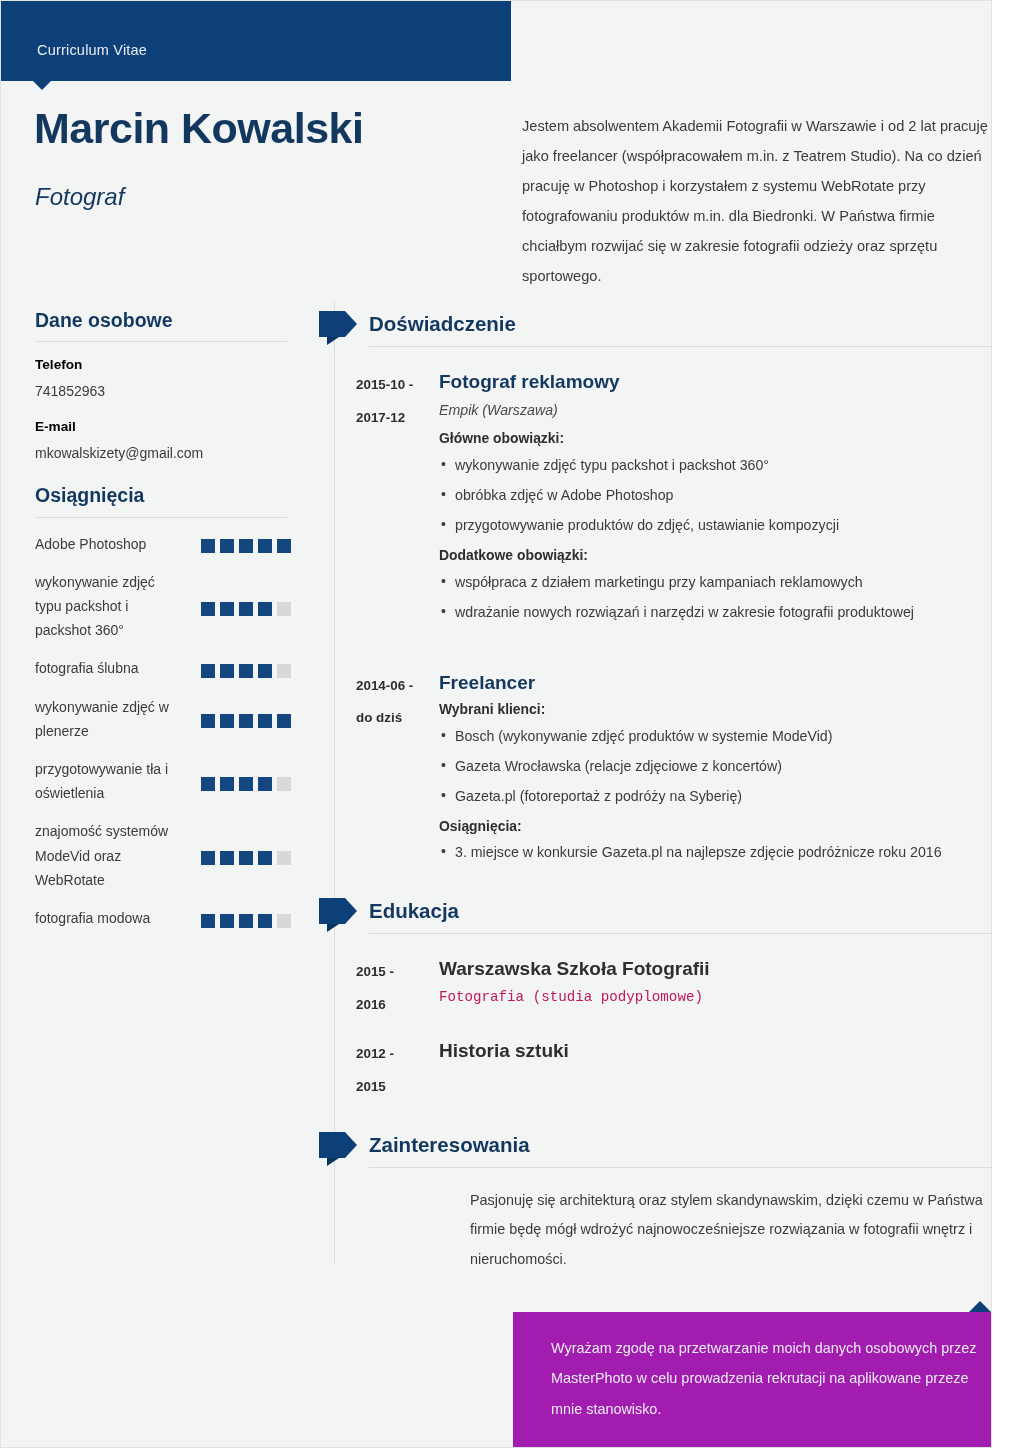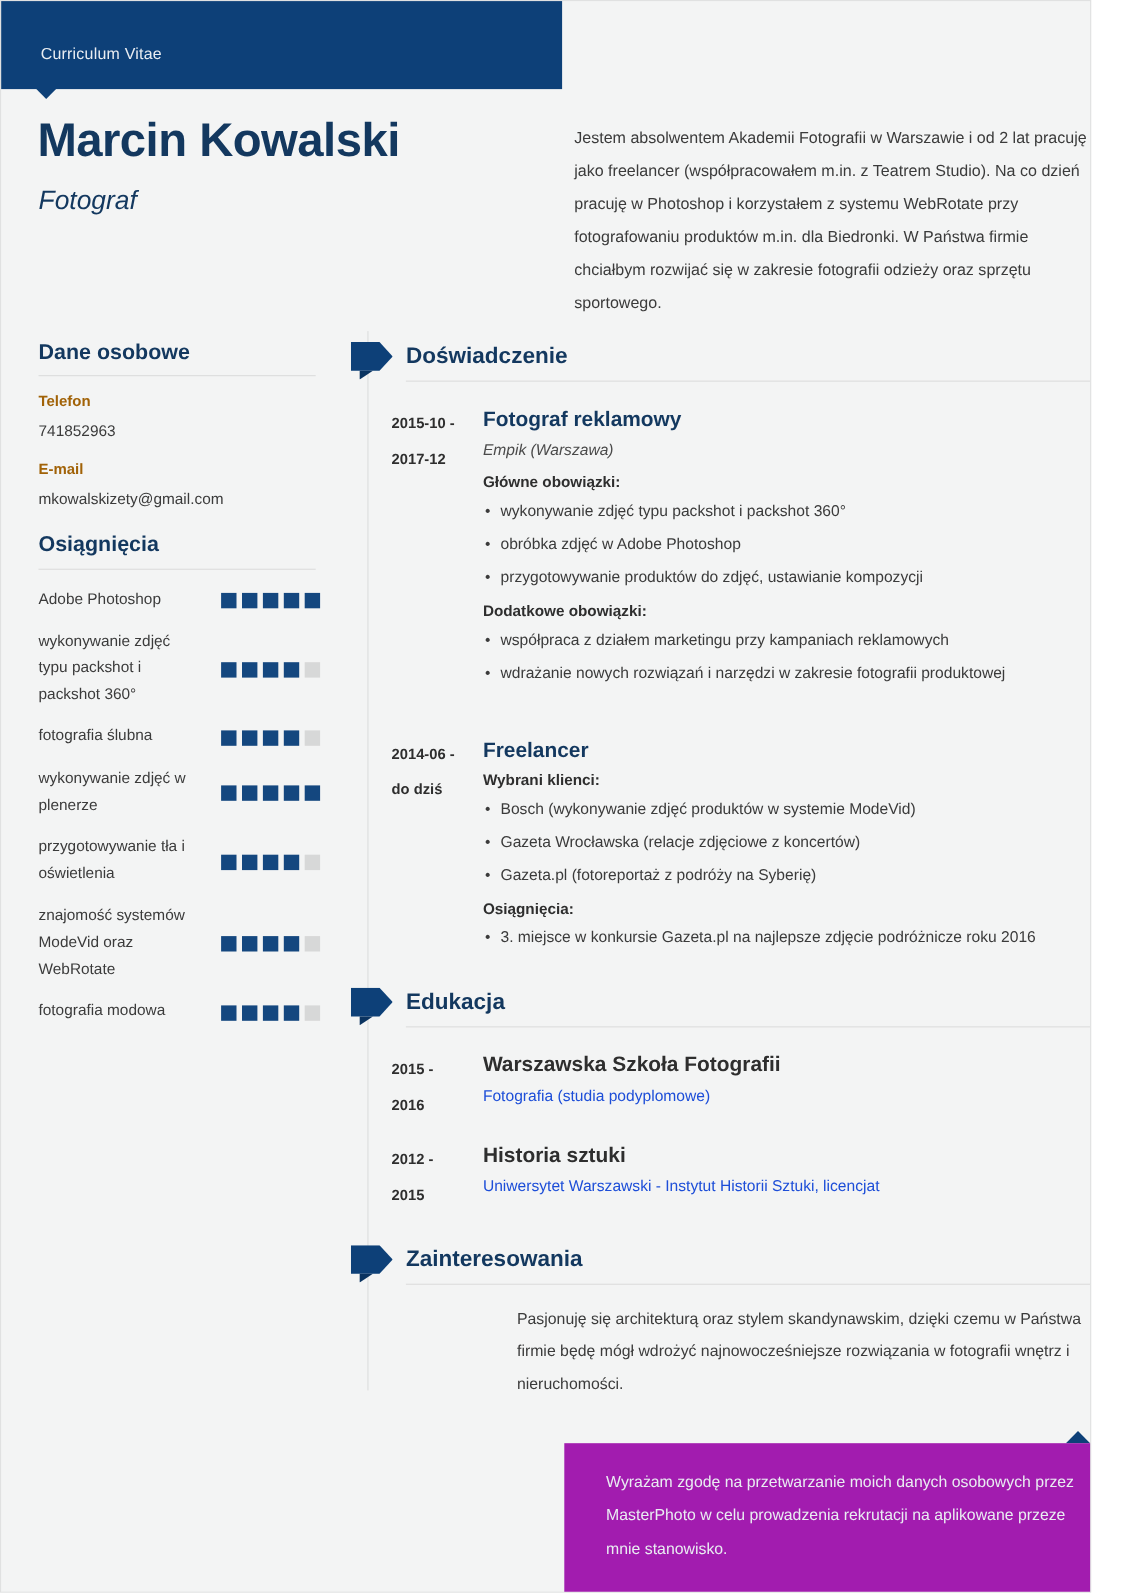--- a/index.html
+++ b/index.html
@@ -57,21 +57,21 @@
     top: 103px;
     font-size: 43px;
     font-weight: bold;
     color: #13385f;
     letter-spacing: -0.5px;
     line-height: 1.15;
   }
   .job-title {
     position: absolute;
     left: 34px;
-    top: 168px;
+    top: 182px;
     font-size: 24px;
     font-style: italic;
     color: #13385f;
     line-height: 1.2;
   }
 
   
   .summary {
     position: absolute;
     left: 521px;
@@ -109,21 +109,21 @@
   }
   .side-rule {
     height: 1px;
     background: #dcdddd;
     width: 252px;
     margin-bottom: 14px;
   }
   .field-label {
     font-size: 13.6px;
     font-weight: bold;
-    color: #a16207;
+    color: #000000;
     margin-bottom: 8px;
     line-height: 1.3;
   }
   .field-value {
     font-size: 14px;
     color: #3b3b3b;
     margin-bottom: 18px;
     line-height: 1.3;
   }
   .skills-wrap { margin-top: 22px; }
@@ -216,21 +216,22 @@
   .entry-title.dark { color: #2e2e2e; }
   .entry-sub {
     font-size: 14.2px;
     font-style: italic;
     color: #4a4a4a;
     line-height: 1.6;
     margin-bottom: 7px;
   }
   .entry-sub.plain {
     font-style: normal;
-    color: #1d4ed8;
+    color: #be185d;
+    font-family: Liberation Mono, monospace;
   }
   .group-label {
     font-size: 13.9px;
     font-weight: bold;
     color: #2e2e2e;
     line-height: 1.55;
     margin-top: 4px;
     margin-bottom: 5px;
   }
   ul.bullets {
@@ -477,21 +478,20 @@
               <div class="entry-sub plain">Fotografia (studia podyplomowe)</div>
             </div>
           </div>
           <div class="entry" style="margin-top: 16px;">
             <div class="entry-dates">
               <div>2012 -</div>
               <div>2015</div>
             </div>
             <div class="entry-body">
               <div class="entry-title dark">Historia sztuki</div>
-              <div class="entry-sub plain">Uniwersytet Warszawski - Instytut Historii Sztuki, licencjat</div>
             </div>
           </div>
         </div>
     </div>
 
     <div class="section" style="margin-top:24px;">
       <div class="section-head">
         <span class="flag">
           <svg width="38" height="34" viewBox="0 0 38 34">
             <path d="M0 0 H26 L38 13 L26 26 H0 Z" fill="#0d4078"></path>

